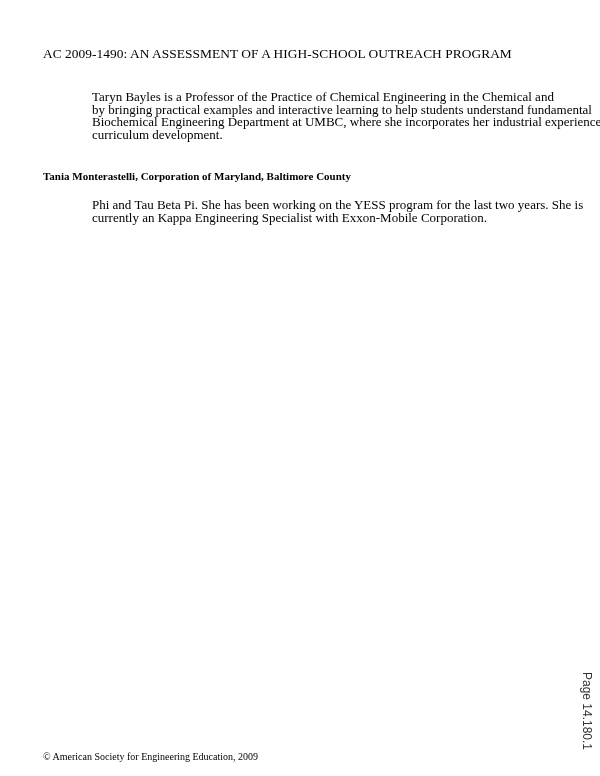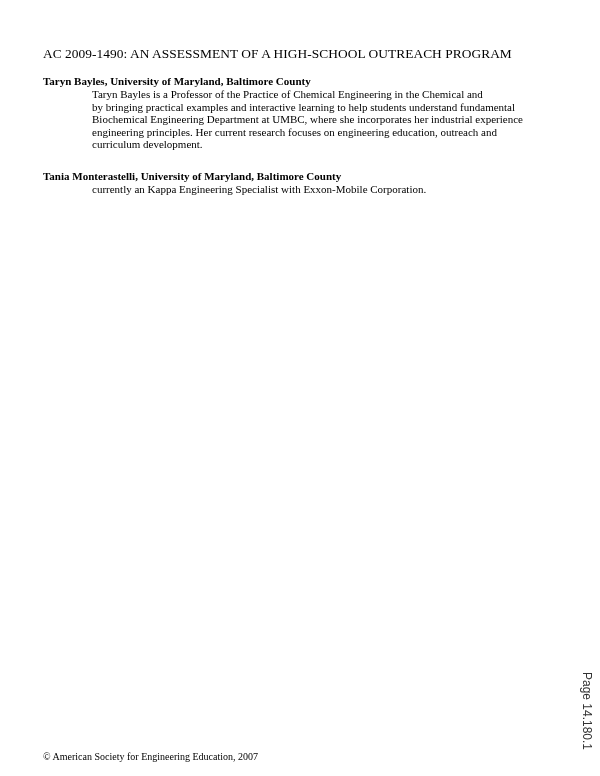--- a/index.html
+++ b/index.html
@@ -30,22 +30,23 @@
       width: 520px;
     }
     .author-heading {
       font-size: 11px;
       font-weight: bold;
       line-height: 13px;
       white-space: nowrap;
     }
     .bio {
       margin-left: 49px;
-      font-size: 11px;
+      font-size: 13px;
       line-height: 12.6px;
+      margin-top: 16px;
     }
     .bio-line {
       display: block;
       white-space: nowrap;
     }
     #author1 { top: 75px; }
     #author2 { top: 170px; }
     .page-label {
       position: absolute;
       left: 547px;
@@ -66,32 +67,31 @@
       font-size: 10px;
       white-space: nowrap;
     }
   </style>
 </head>
 <body>
 
 <div class="title">AC 2009-1490: AN ASSESSMENT OF A HIGH-SCHOOL OUTREACH PROGRAM</div>
 
 <div class="author-block" id="author1">
-  <div class="author-heading">Taryn Bayles, University of Maryland, Baltimore County</div>
   <div class="bio">
     <span class="bio-line">Taryn Bayles is a Professor of the Practice of Chemical Engineering in the Chemical and</span>
     <span class="bio-line">by bringing practical examples and interactive learning to help students understand fundamental</span>
     <span class="bio-line">Biochemical Engineering Department at UMBC, where she incorporates her industrial experience</span>
-    <span class="bio-line">engineering principles. Her current research focuses on engineering education, outreach and</span>
     <span class="bio-line">curriculum development.</span>
   </div>
 </div>
 
 <div class="author-block" id="author2">
-  <div class="author-heading">Tania Monterastelli, University of Maryland, Baltimore County</div>
+  <div class="author-heading">Tania Monterastelli, Corporation of Maryland, Baltimore County</div>
   <div class="bio">
+    <span class="bio-line">Phi and Tau Beta Pi. She has been working on the YESS program for the last two years. She is</span>
     <span class="bio-line">currently an Kappa Engineering Specialist with Exxon-Mobile Corporation.</span>
   </div>
 </div>
 
 <div class="page-label">Page 14.180.1</div>
 
-<div class="footer">© American Society for Engineering Education, 2007</div>
+<div class="footer">© American Society for Engineering Education, 2009</div>
 
 </body></html>

